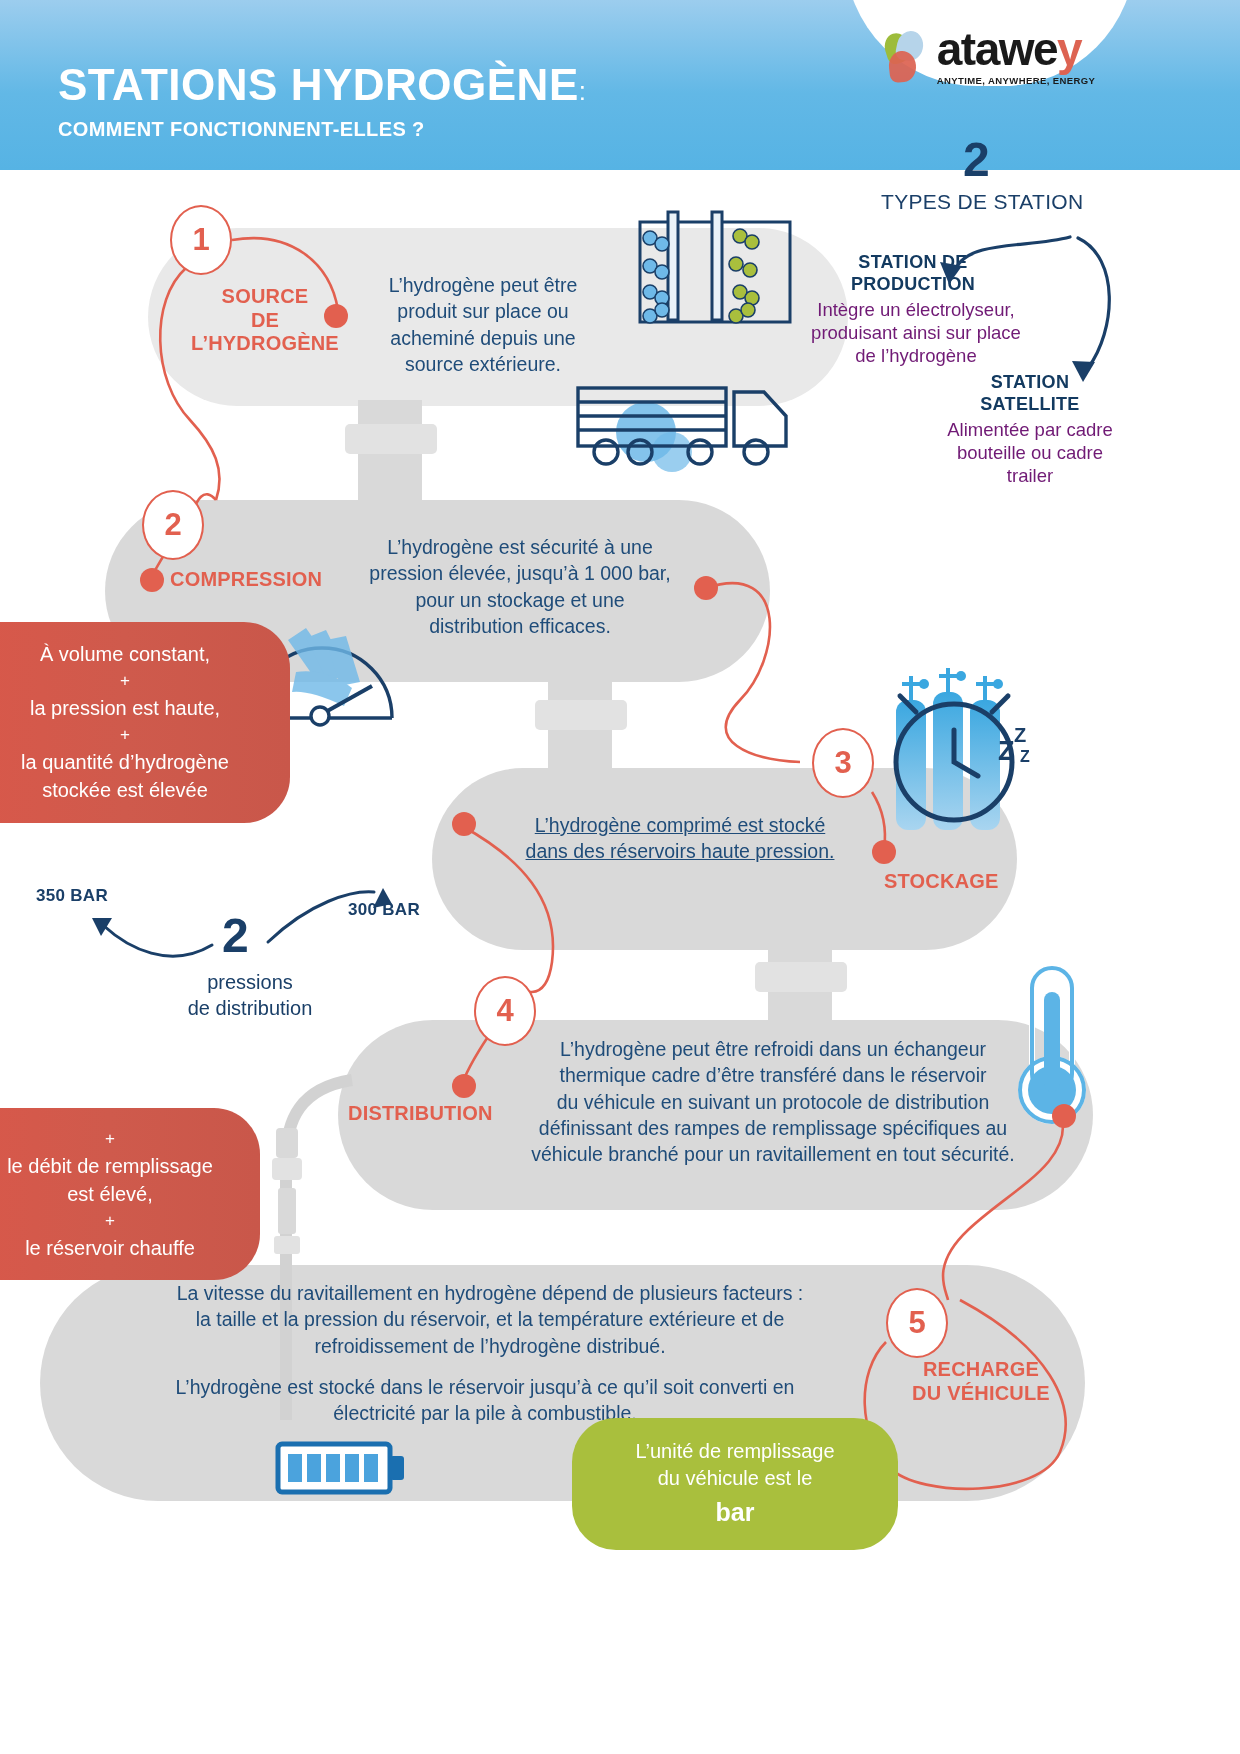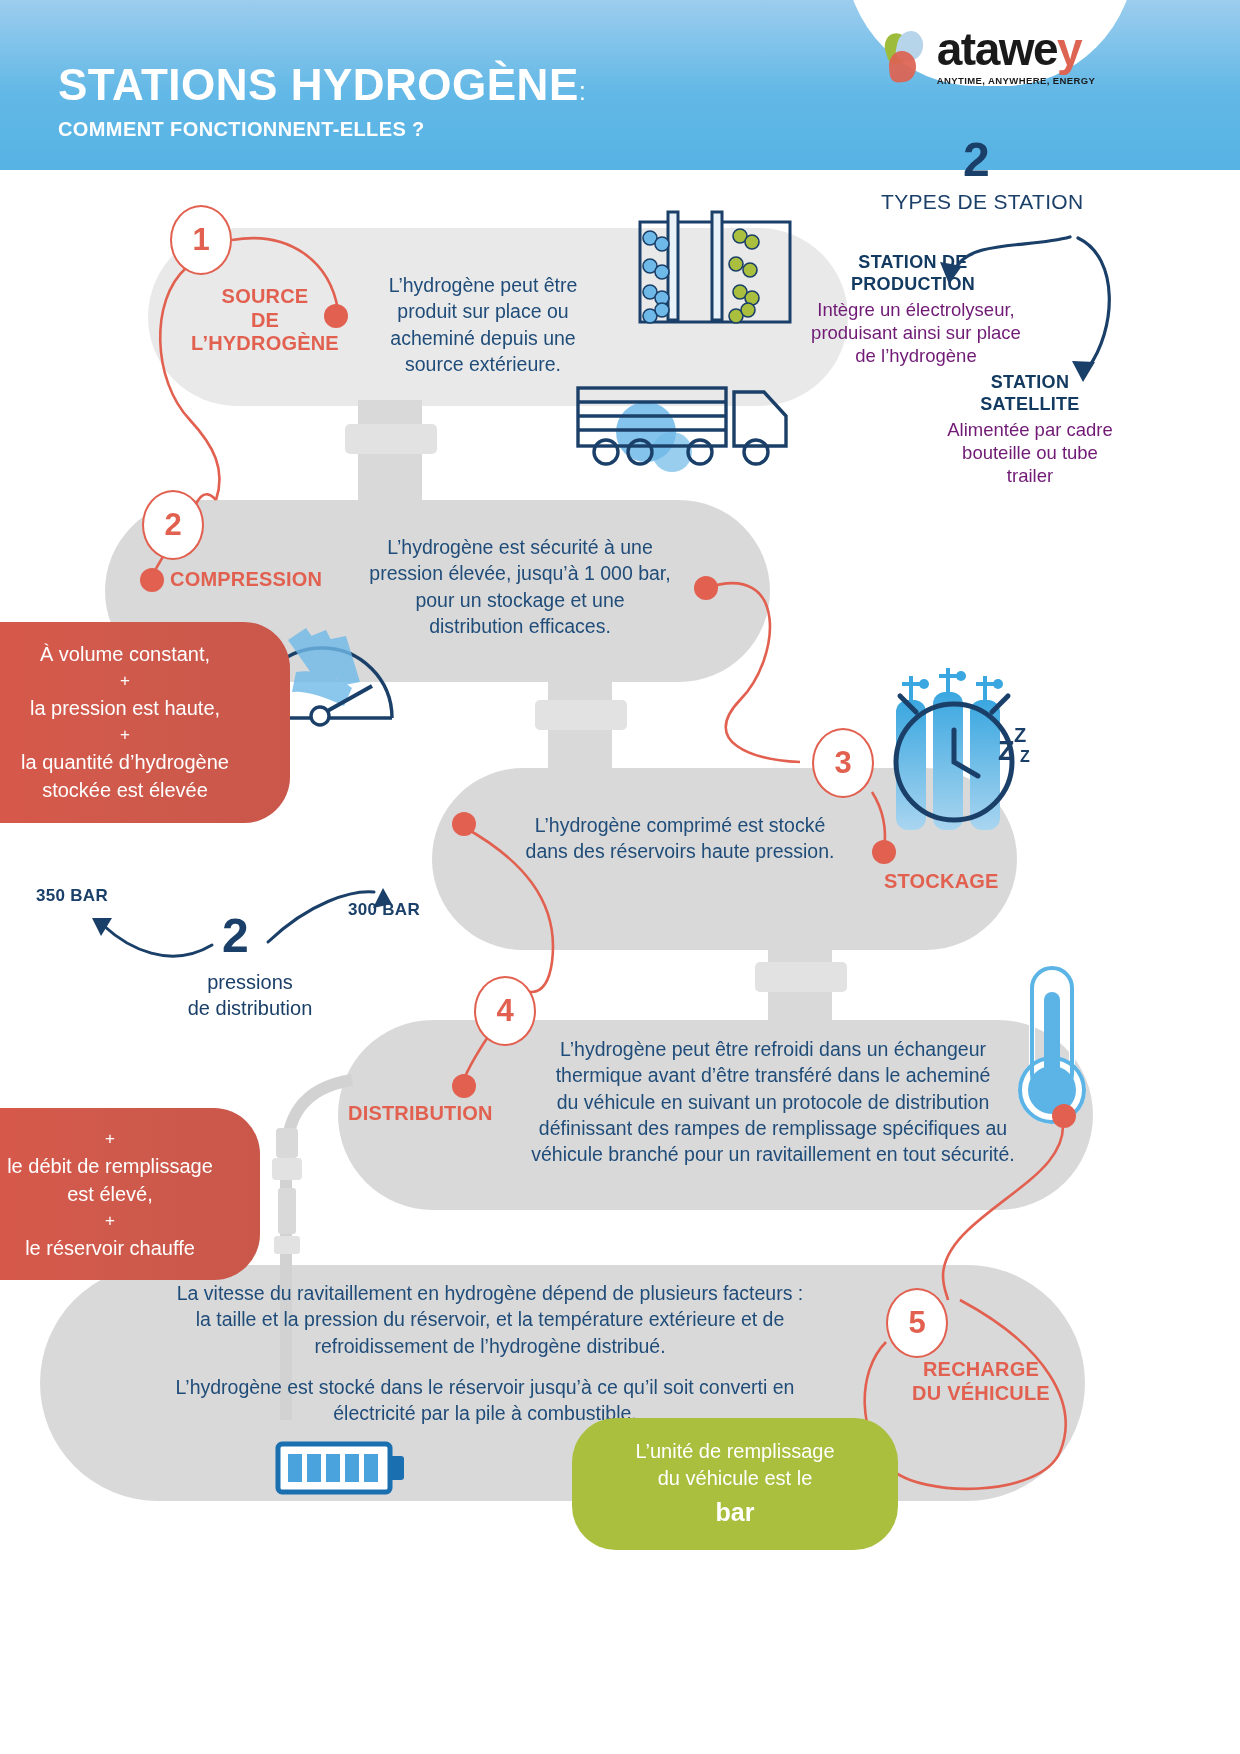--- a/index.html
+++ b/index.html
@@ -337,21 +337,21 @@
     <span>produisant ainsi sur place</span><br>
     <span>de l’hydrogène</span>
   </div>
 
   <div class="type-name" style="left:930px; top:372px; width:200px;">
     <span>STATION</span><br>
     <span>SATELLITE</span>
   </div>
   <div class="type-desc" style="left:912px; top:418px; width:236px;">
     <span>Alimentée par cadre</span><br>
-    <span>bouteille ou tube</span><br>
+    <span>bouteille ou cadre</span><br>
     <span>trailer</span>
   </div>
 
   <div class="step-badge" style="left:170px; top:205px;">1</div>
   <div class="dot" style="left:324px; top:304px;"></div>
   <div class="step-label" style="left:180px; top:285px; width:170px; text-align:center;">
     <span>SOURCE</span><br>
     <span>DE</span><br>
     <span>L’HYDROGÈNE</span>
   </div>
@@ -379,40 +379,40 @@
     <span>la pression est haute,</span>
     <span class="plus">+</span>
     <span>la quantité d’hydrogène</span><br>
     <span>stockée est élevée</span>
   </div>
 
   <div class="step-badge" style="left:812px; top:728px;">3</div>
   <div class="dot" style="left:872px; top:840px;"></div>
   <div class="dot" style="left:452px; top:812px;"></div>
   <div class="step-label" style="left:860px; top:870px;margin-left:24px;">STOCKAGE</div>
-  <div class="body-text" style="left:490px; top:812px; width:380px;">
+  <div class="body-text" style="left:490px; top:812px; width:380px;text-decoration:underline;">
     <span>L’hydrogène comprimé est stocké</span><br>
     <span>dans des réservoirs haute pression.</span>
   </div>
 
   <div class="bar-label" style="left:36px; top:886px;">350 BAR</div>
   <div class="bar-label" style="left:348px; top:900px;">300 BAR</div>
   <div class="navy-big-num" style="position:absolute; left:222px; top:912px;">2</div>
   <div class="press-caption" style="left:160px; top:970px; width:180px;">
     <span>pressions</span><br>
     <span>de distribution</span>
   </div>
 
   <div class="step-badge" style="left:474px; top:976px;">4</div>
   <div class="dot" style="left:452px; top:1074px;"></div>
   <div class="step-label" style="left:348px; top:1102px;">DISTRIBUTION</div>
   <div class="dot" style="left:1052px; top:1104px;"></div>
   <div class="body-text" style="left:512px; top:1036px; width:522px;">
     <span>L’hydrogène peut être refroidi dans un échangeur</span><br>
-    <span>thermique avant d’être transféré dans le acheminé</span><br>
+    <span>thermique cadre d’être transféré dans le réservoir</span><br>
     <span>du véhicule en suivant un protocole de distribution</span><br>
     <span>définissant des rampes de remplissage spécifiques au</span><br>
     <span>véhicule branché pour un ravitaillement en tout sécurité.</span>
   </div>
 
   <div class="bubble-red" style="left:-40px; top:1108px; width:300px; border-radius:0 46px 46px 0;">
     <span class="plus">+</span>
     <span>le débit de remplissage</span><br>
     <span>est élevé,</span>
     <span class="plus">+</span>

